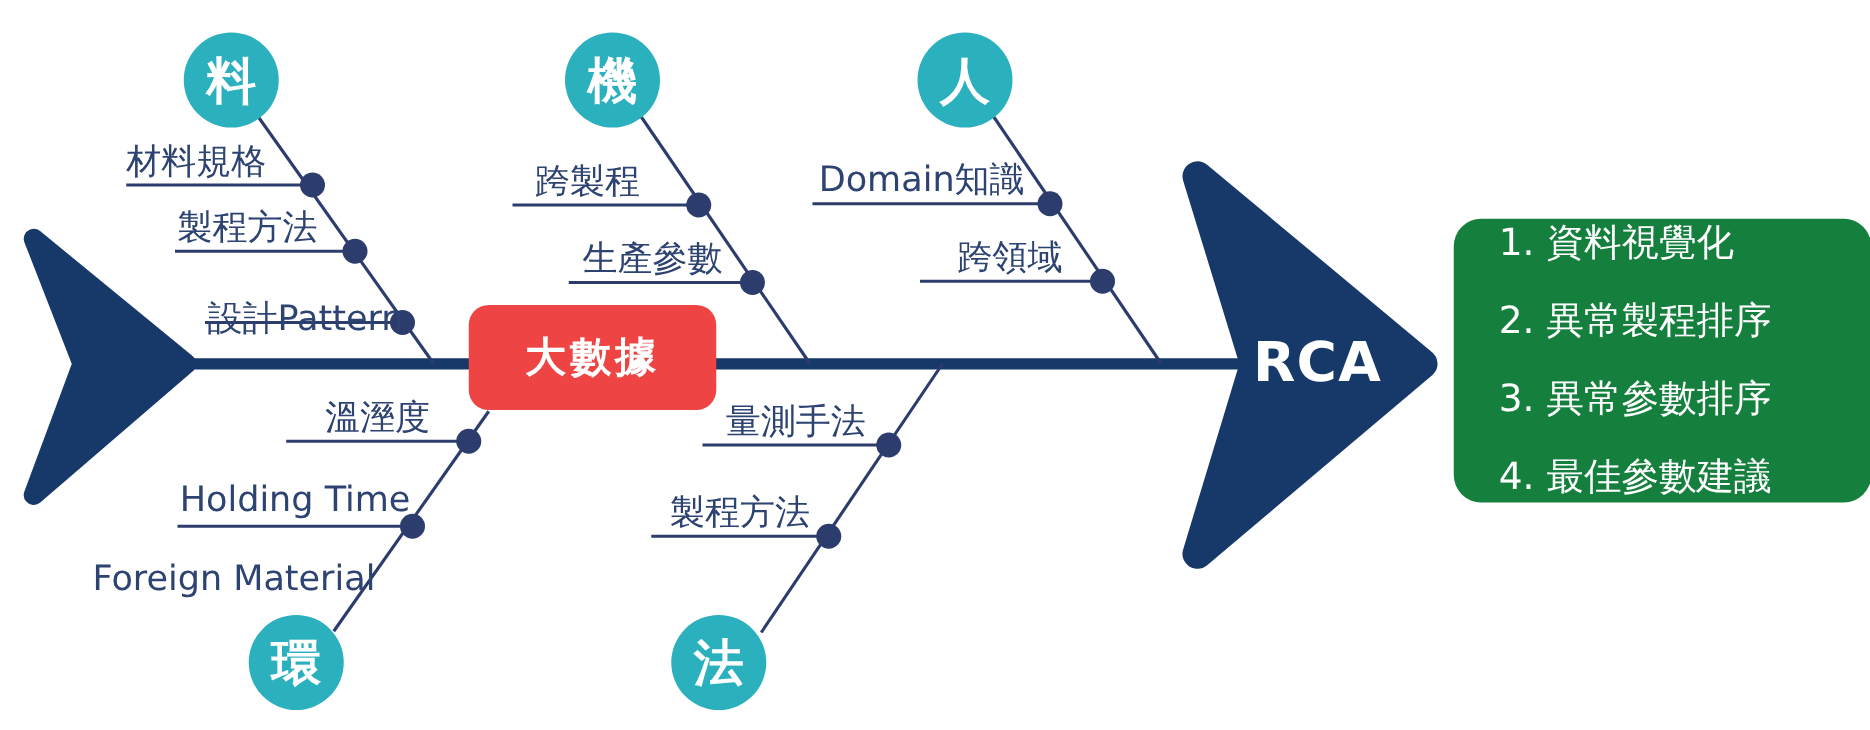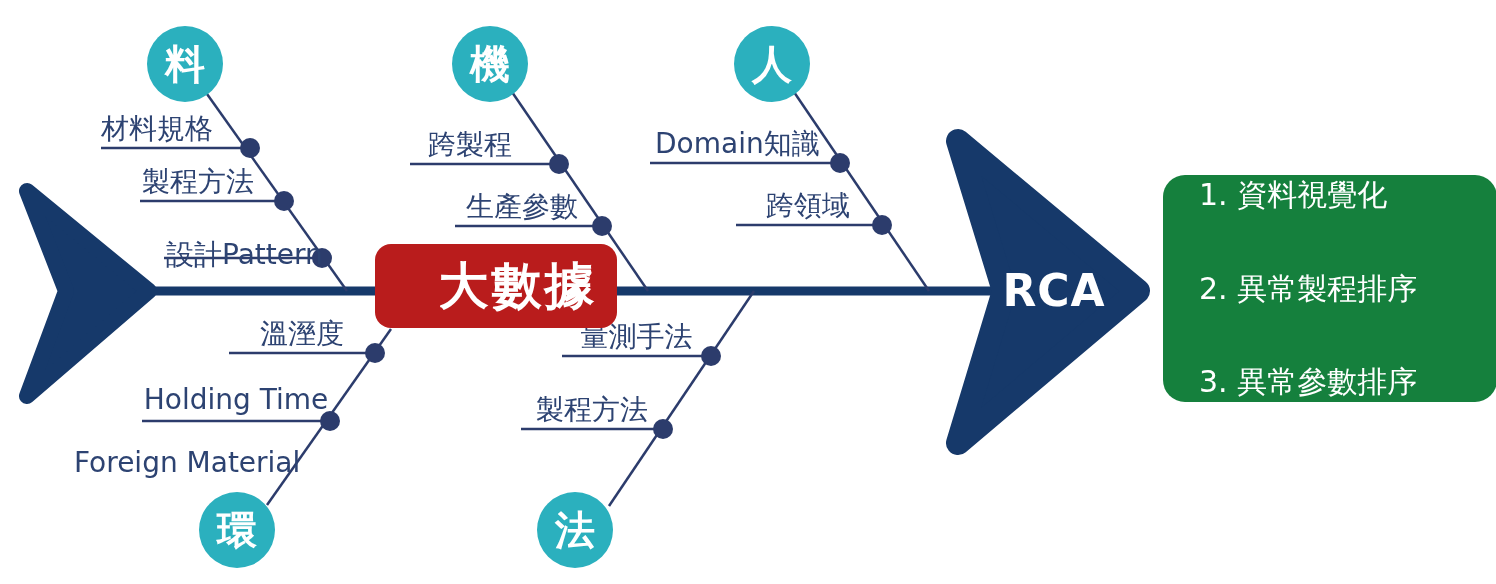--- a/index.html
+++ b/index.html
@@ -8,22 +8,22 @@
     font-family:"DejaVu Sans","Liberation Sans",sans-serif;overflow:hidden;
   }
   .layer{position:absolute;left:0;top:0;width:1496px;height:584px;}
   .cat-circle{
     position:absolute;width:76px;height:76px;border-radius:50%;
     background:#2bb0be;color:#ffffff;display:flex;align-items:center;justify-content:center;
     font-size:40px;font-weight:700;z-index:3;
   }
   .center-box{
     position:absolute;left:375px;top:244px;width:198px;height:84px;border-radius:16px;
-    background:#b91c1c;color:#ffffff;display:flex;align-items:center;justify-content:center;
-    font-size:50px;font-weight:700;letter-spacing:3px;z-index:4;padding-left:44px;
+    background:#ef4444;color:#ffffff;display:flex;align-items:center;justify-content:center;
+    font-size:33px;font-weight:700;letter-spacing:3px;z-index:4;
   }
   .rca-label{
     position:absolute;left:988px;top:258px;width:132px;height:64px;
     color:#ffffff;font-size:44px;font-weight:600;display:flex;align-items:center;justify-content:center;
     z-index:4;letter-spacing:1px;
   }
   .cause-label{
     position:absolute;color:#2d4372;font-size:28px;line-height:34px;white-space:nowrap;z-index:3;
   }
   .cause-label.centered{text-align:center;}
@@ -105,15 +105,16 @@
   <div class="cause-label centered" style="left:142px;top:383px;width:188px;">Holding Time</div>
   <div class="cause-label centered" style="left:74px;top:446px;width:192px;">Foreign Material</div>
 
   <div class="cause-label centered" style="left:562px;top:320px;width:149px;">量測手法</div>
   <div class="cause-label centered" style="left:521px;top:393px;width:142px;">製程方法</div>
 
   <div class="outcome-box">
     <div class="outcome-item">1. 資料視覺化</div>
     <div class="outcome-item">2. 異常製程排序</div>
     <div class="outcome-item">3. 異常參數排序</div>
+    <div class="outcome-item">4. 最佳參數建議</div>
   </div>
 
 </div>
 
 </body></html>

